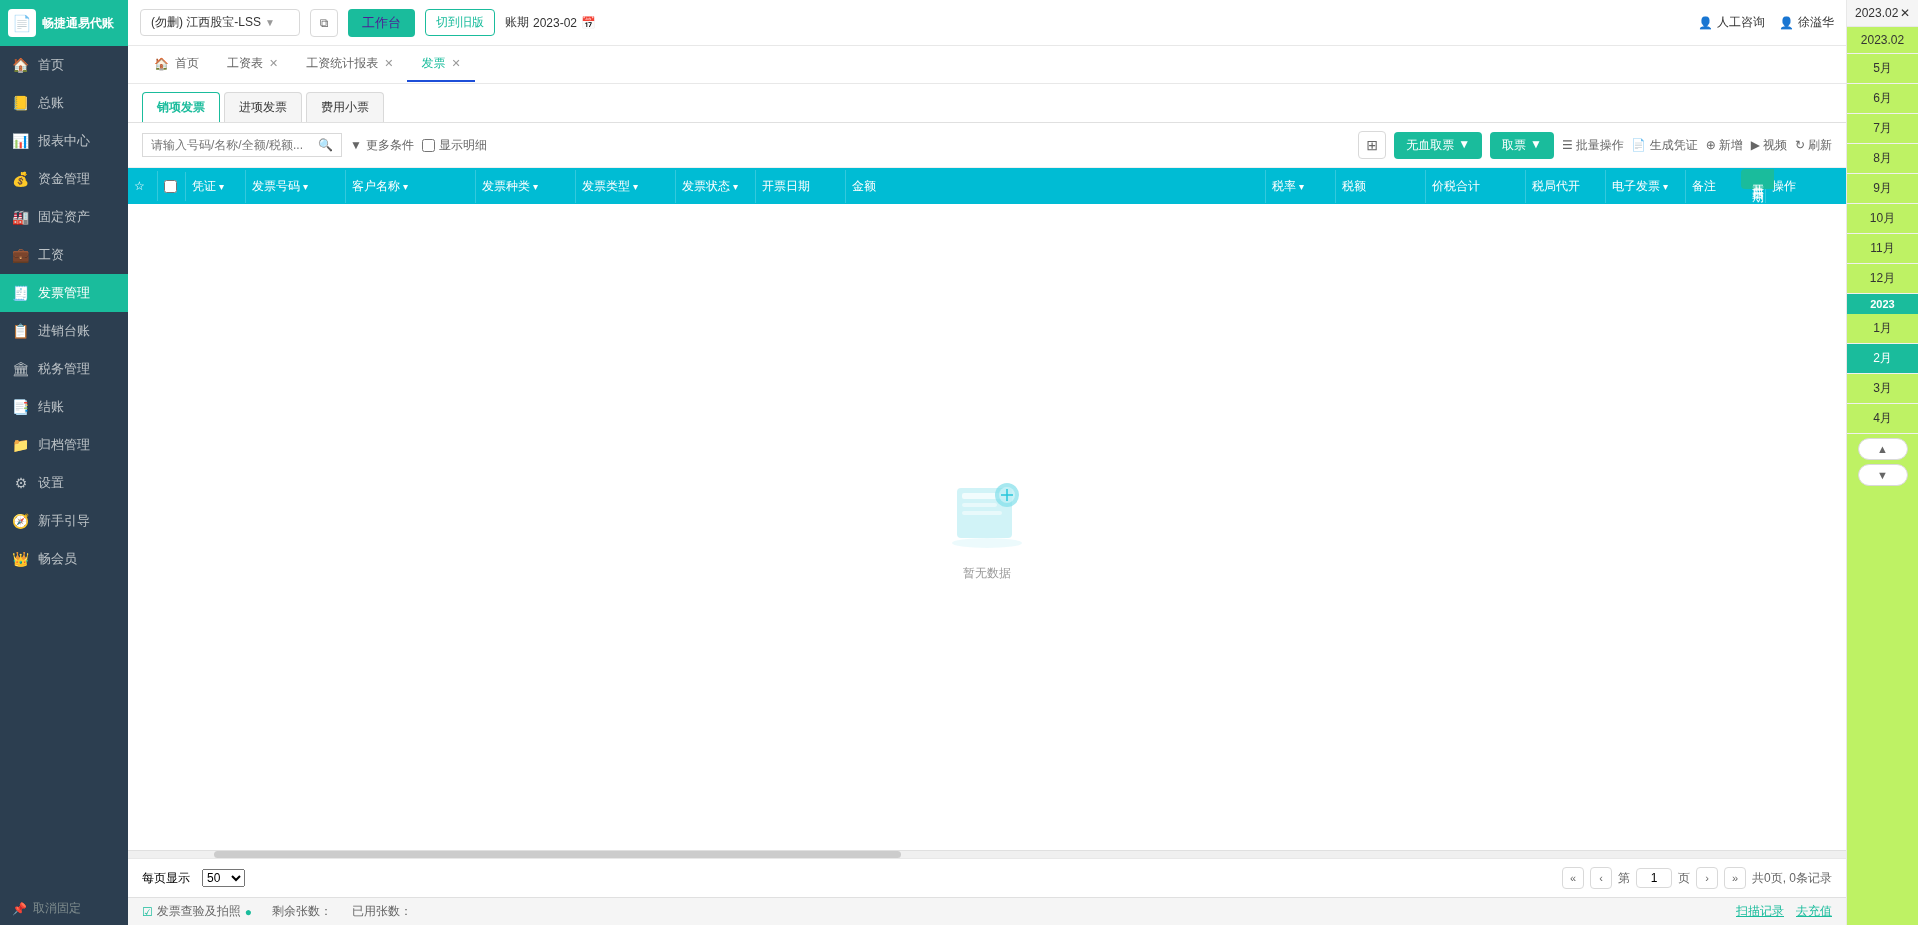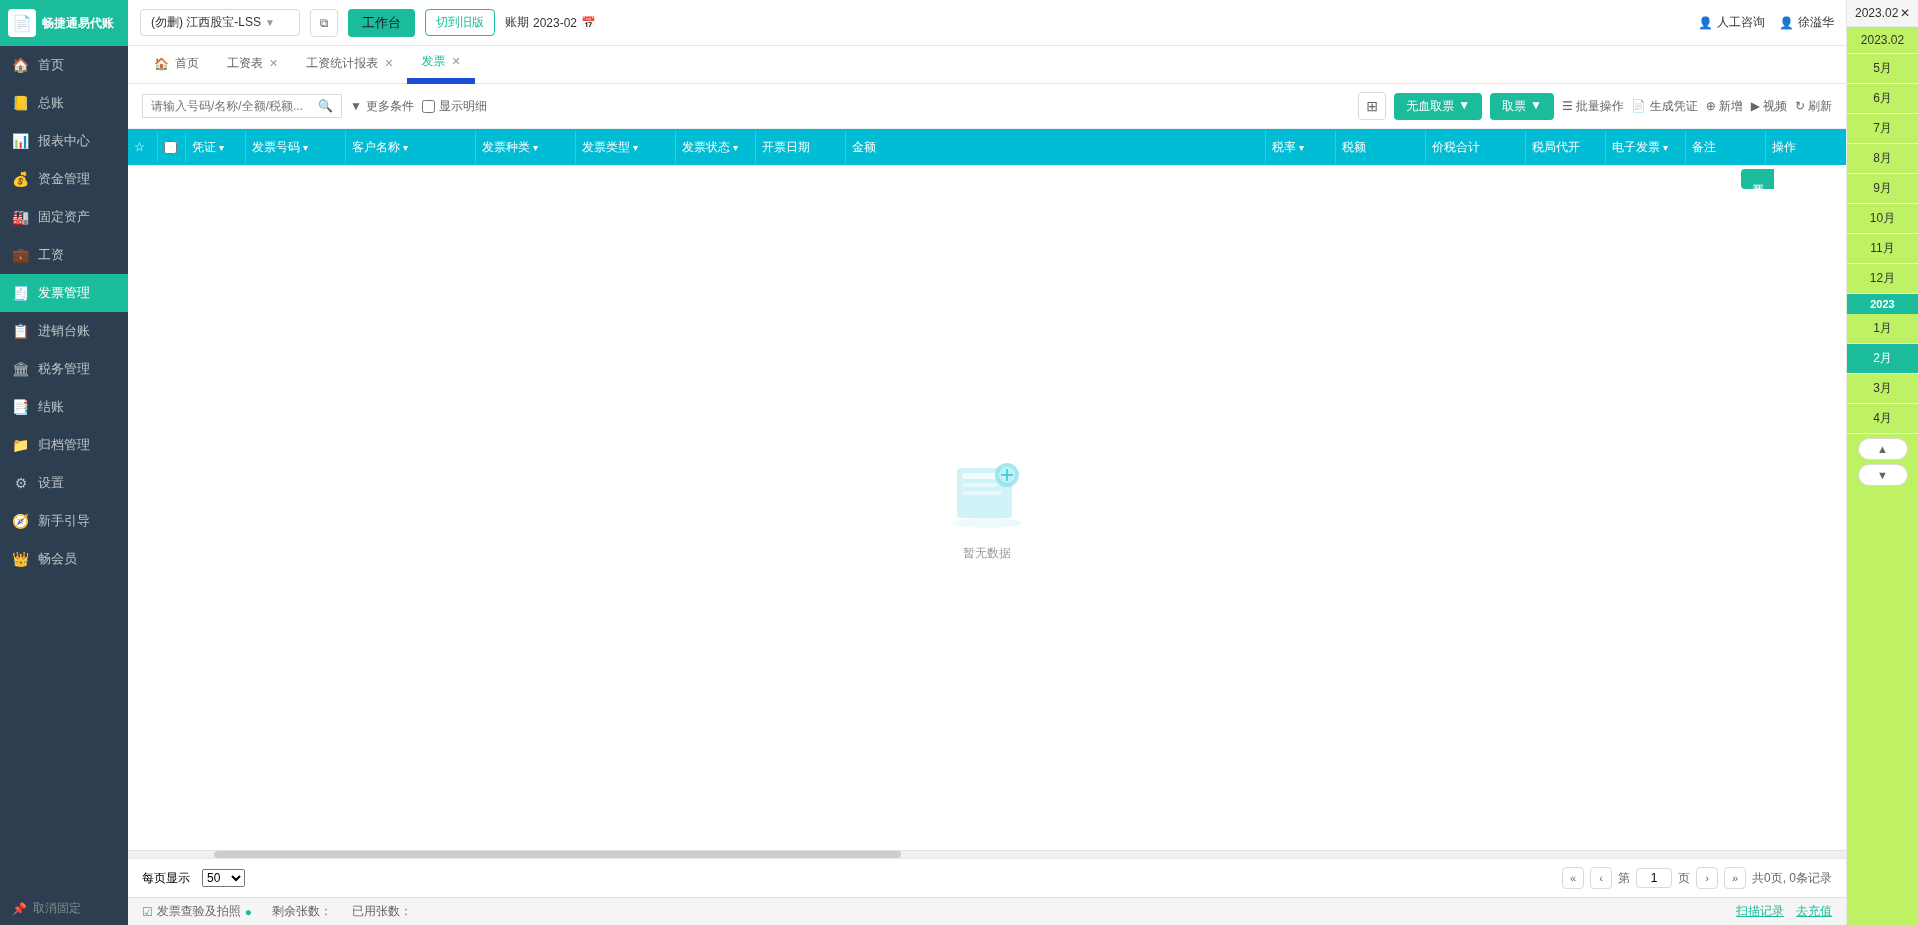--- a/index.html
+++ b/index.html
@@ -96,21 +96,21 @@
       border: 1px solid #d9d9d9;
       border-radius: 4px;
       display: flex;
       align-items: center;
       justify-content: center;
       cursor: pointer;
       color: #666;
     }
     .workbench-btn {
       background: #1abc9c;
-      color: #0f172a;
+      color: #4c1d95;
       border: none;
       border-radius: 4px;
       padding: 5px 14px;
       cursor: pointer;
       font-size: 13px;
     }
     .switch-btn {
       border: 1px solid #1abc9c;
       color: #1abc9c;
       background: white;
@@ -158,21 +158,21 @@
       gap: 6px;
       padding: 8px 14px;
       cursor: pointer;
       color: #666;
       border-bottom: 2px solid transparent;
       font-size: 13px;
       white-space: nowrap;
     }
     .tab.active {
       color: #1abc9c;
-      border-bottom: 6px solid #1d4ed8;
+      border-bottom: 2px solid #1d4ed8;
     }
     .tab-close {
       color: #999;
       font-size: 11px;
       cursor: pointer;
     }
 
     
     .content {
       flex: 1;
@@ -596,20 +596,33 @@
       <span class="tab-close">✕</span>
     </div>
     <div class="tab active">
       <span>发票</span>
       <span class="tab-close">✕</span>
     </div>
   </div>
 
   <div class="content" style="position:relative;">
 
+    <div style="display:flex; align-items:stretch; border-bottom:1px solid #e0e0e0; background:white; flex-shrink:0;">
+      <div class="sub-tabs" style="border-bottom:none; flex:1;">
+        <div class="sub-tab active">
+          <span>销项发票</span>
+        </div>
+        <div class="sub-tab">
+          <span>进项发票</span>
+        </div>
+        <div class="sub-tab">
+          <span>费用小票</span>
+        </div>
+      </div>
+    </div>
 
     <div class="toolbar">
       <div class="search-box">
         <input type="text" placeholder="请输入号码/名称/全额/税额..." style="">
         <span style="color:#999;">🔍</span>
       </div>
       <div class="filter-btn">
         <span>▼</span>
         <span>更多条件</span>
       </div>

